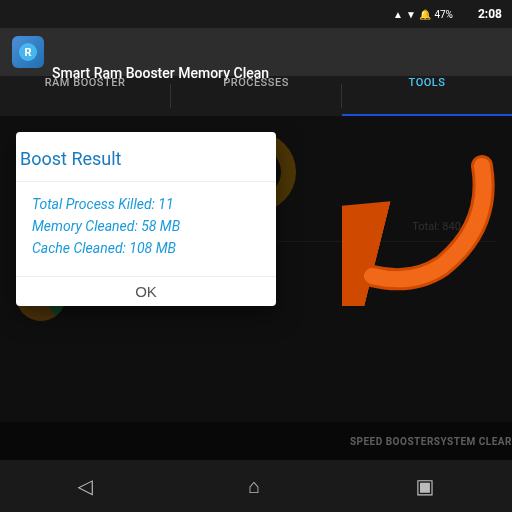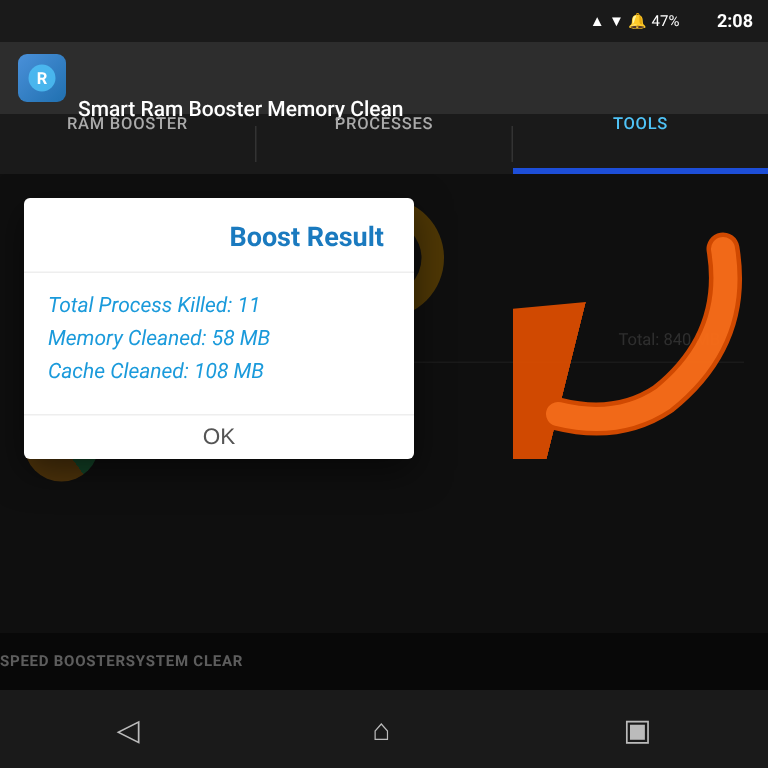--- a/index.html
+++ b/index.html
@@ -84,21 +84,21 @@
       justify-content: center;
       color: #aaa;
       font-size: 11px;
       font-weight: 500;
       letter-spacing: 0.5px;
       border-bottom: 2px solid transparent;
       cursor: pointer;
     }
     .tab-item.active {
       color: #4fc3f7;
-      border-bottom: 4px solid #1d4ed8;
+      border-bottom: 2px solid #1d4ed8;
     }
     .tab-divider {
       width: 1px;
       background: #333;
       margin: 8px 0;
     }
 
     
     .main-content {
       background: #1e1e1e;
@@ -190,25 +190,25 @@
       z-index: 10;
     }
     .dialog-box {
       background: white;
       border-radius: 4px;
       width: 260px;
       overflow: hidden;
       box-shadow: 0 8px 24px rgba(0,0,0,0.5);
     }
     .dialog-title {
-      text-align: right;
-      padding: 16px 20px 12px;
+      text-align: left;
+      padding: 16px 4px 12px;
       color: #1a7abf;
       font-size: 18px;
-      font-weight: bold;
+      font-weight: normal;
       border-bottom: 1px solid #eee;
     }
     .dialog-body {
       padding: 14px 16px;
     }
     .dialog-line {
       color: #1a9adb;
       font-size: 14px;
       font-style: italic;
       margin-bottom: 6px;
@@ -265,21 +265,21 @@
     
     .bottom-tabs {
       position: absolute;
       bottom: 0;
       left: 0;
       right: 0;
       height: 38px;
       background: #111;
       display: flex;
       align-items: center;
-      justify-content: flex-start;
+      justify-content: flex-end;
     }
     .bottom-tab-item {
       color: #bbb;
       font-size: 10px;
       font-weight: bold;
       letter-spacing: 0.5px;
     }
   </style>
 </head>
 <body>

